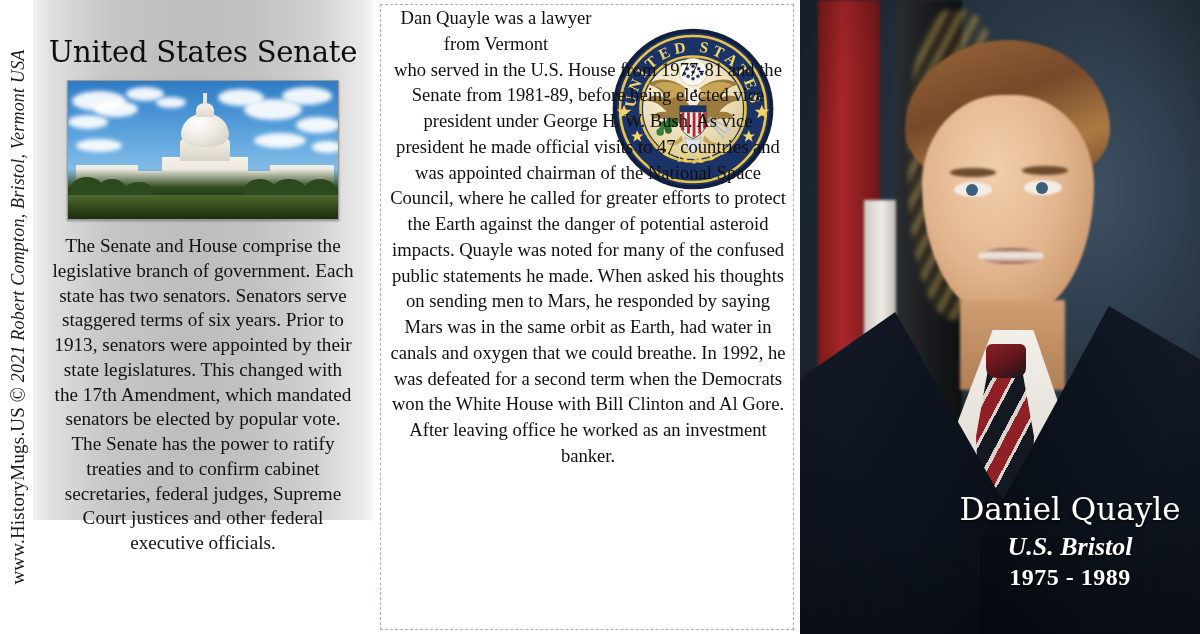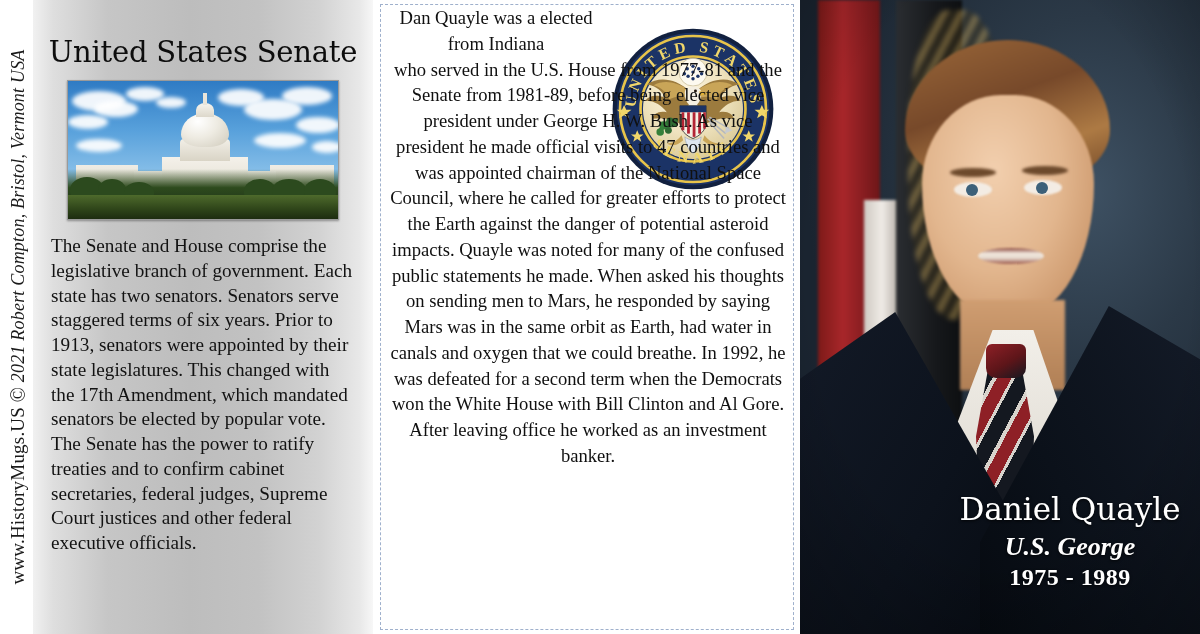--- a/index.html
+++ b/index.html
@@ -54,21 +54,21 @@
     display: inline-block;
     transform: translateY(1px);
   }
 
   
   #left-panel {
     position: absolute;
     left: 33px;
     top: 0;
     width: 340px;
-    height: 634px;
+    height: 520px;
     background: linear-gradient(to right,
         #f1f1f1 0%,
         #dedede 6%,
         #c6c6c6 22%,
         #bdbdbd 46%,
         #c2c2c2 66%,
         #d2d2d2 84%,
         #e8e8e8 96%,
         #f7f7f7 100%);
     box-sizing: border-box;
@@ -150,21 +150,21 @@
   .cap-statue {
     position: absolute;
     background: #e9e5da;
   }
   .cap-steps {
     position: absolute;
     background: linear-gradient(to bottom, #e6e2d6 0%, #cdc8b9 100%);
   }
   #left-body {
     margin: 14px 0 0 0;
-    text-align: left;
+    text-align: center;
     font-family: "Liberation Serif", serif;
     font-size: 19.2px;
     line-height: 1.29;
     color: #121212;
     padding: 0 4px;
   }
 
   
   #center-panel {
     position: absolute;
@@ -525,21 +525,21 @@
 
           <path d="M86,132 C80,140 74,142 68,142 C74,146 82,144 88,138 Z" fill="#c9a558"></path>
           <path d="M114,132 C120,140 126,142 132,142 C126,146 118,144 112,138 Z" fill="#c9a558"></path>
 
           <path d="M90,134 C92,146 96,152 100,154 C104,152 108,146 110,134 C104,139 96,139 90,134 Z" fill="#dfe6f0" stroke="#9aa7bb" stroke-width="0.8"></path>
         </svg>
       </div>
     </div>
 
     <p id="center-body">
-      <span class="lead-block">Dan Quayle was a elected from Indiana</span>
+      <span class="lead-block">Dan Quayle was a lawyer from Vermont</span>
       <span>who served in  the U.S. House from 1977-81 and the Senate from 1981-89, before being elected vice president under George H. W. Bush.  As vice president he made official visits to 47 countries and was appointed chairman of the National Space Council, where he called for greater efforts to protect the Earth against the danger of potential asteroid impacts. Quayle was noted for many of the confused public statements he made.  When asked his thoughts on sending men to Mars, he responded by saying Mars was in the same orbit as Earth, had water in canals and oxygen that we could breathe.  In 1992, he was defeated for a second term when the Democrats won the White House with Bill Clinton and Al Gore.  After leaving office he worked as an investment banker.</span>
     </p>
   </div>
 
   <div id="right-panel">
     <div class="ph-bg"></div>
     <div class="ph-flag-red"></div>
     <div class="ph-flag-white"></div>
     <div class="ph-flag-dark"></div>
     <div class="ph-eagle"></div>
@@ -557,18 +557,18 @@
     <div class="ph-neck"></div>
     <div class="ph-shirt"></div>
     <div class="ph-tie"></div>
     <div class="ph-tieknot"></div>
     <div class="ph-suit-l"></div>
     <div class="ph-suit-r"></div>
     <div class="ph-vignette"></div>
 
     <div id="portrait-caption">
       <span class="cap-name">Daniel Quayle</span>
-      <span class="cap-role">U.S. George</span>
+      <span class="cap-role">U.S. Bristol</span>
       <span class="cap-years">1975 - 1989</span>
     </div>
   </div>
 
 </div>
 
 </body></html>

